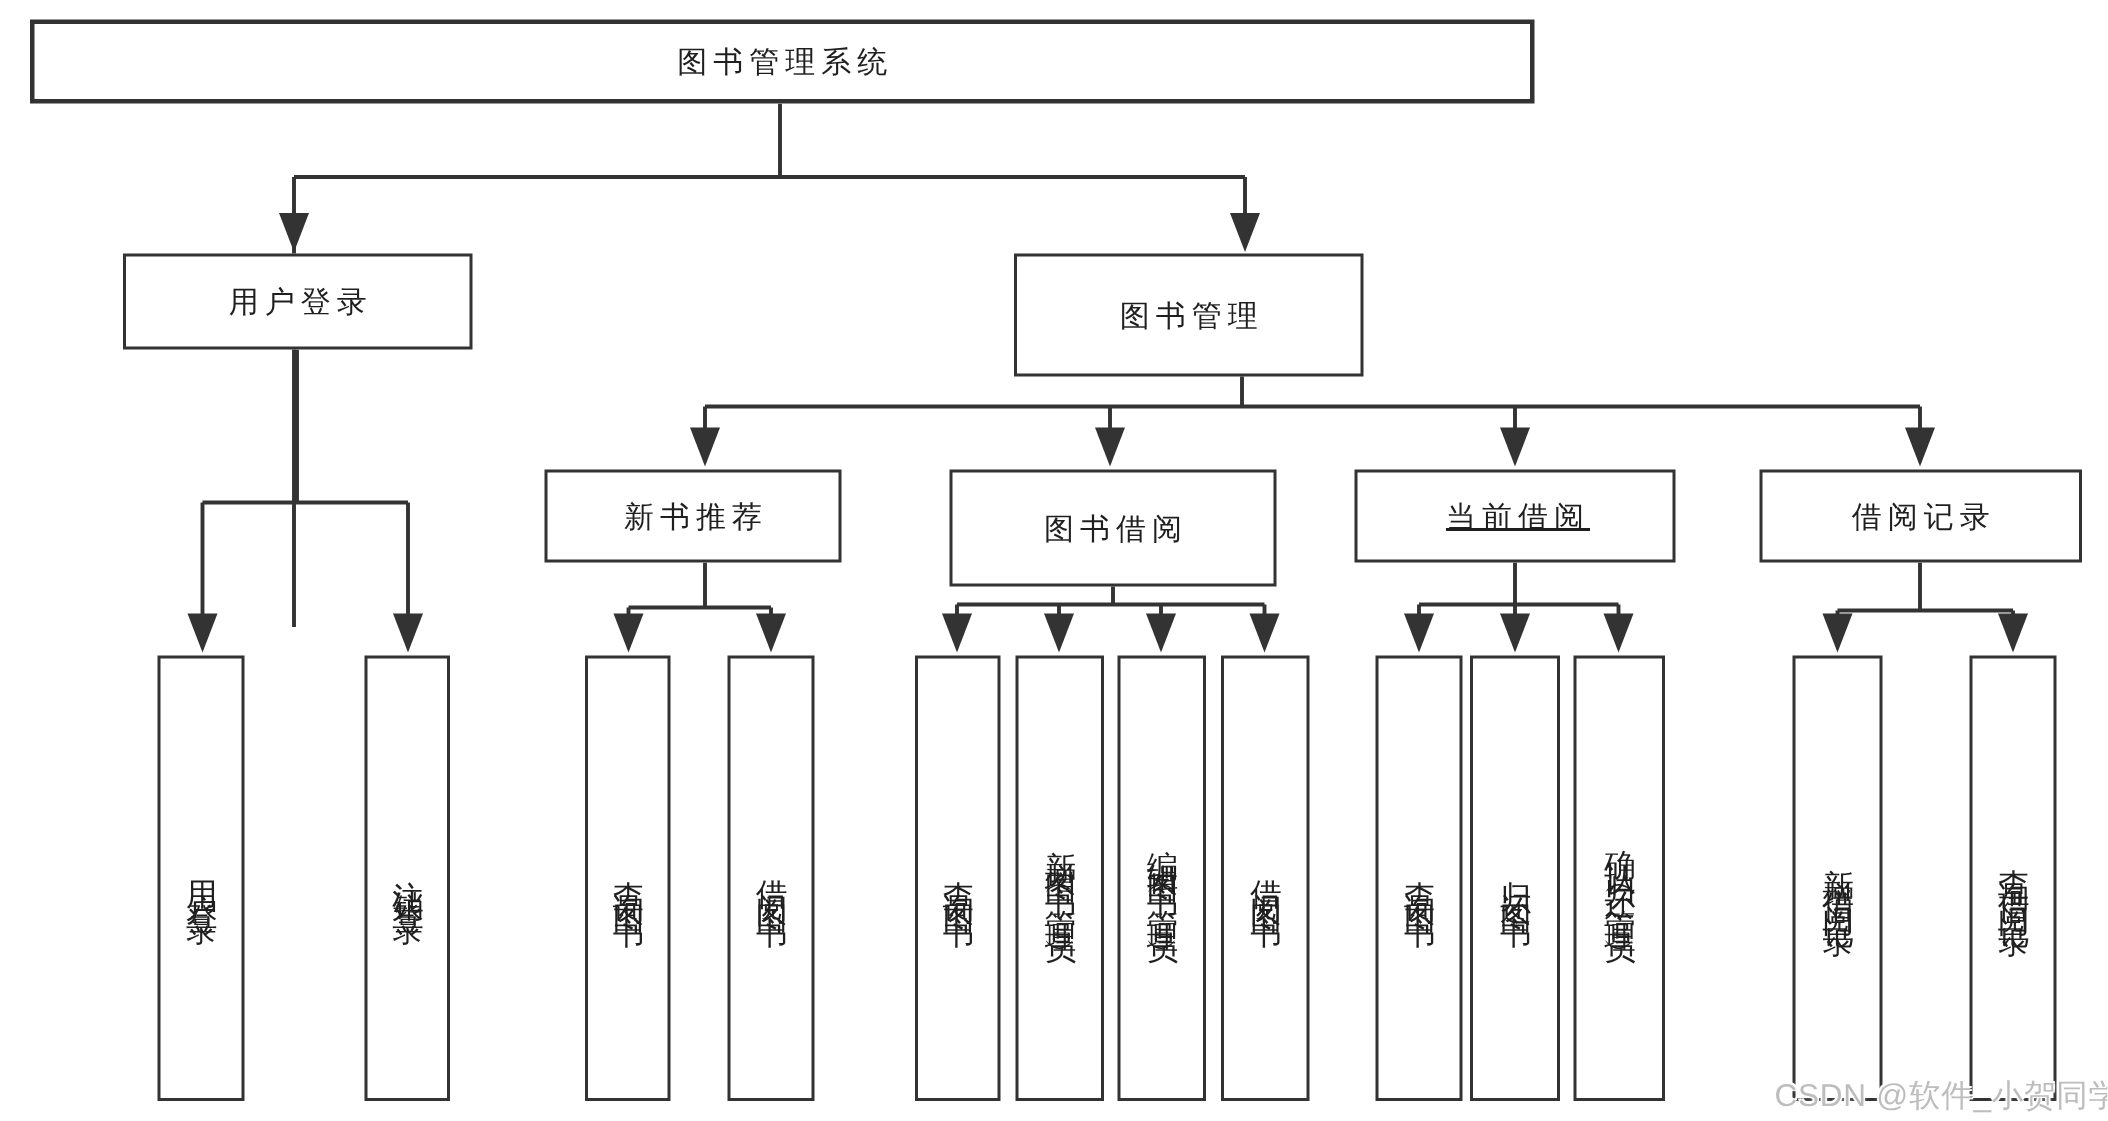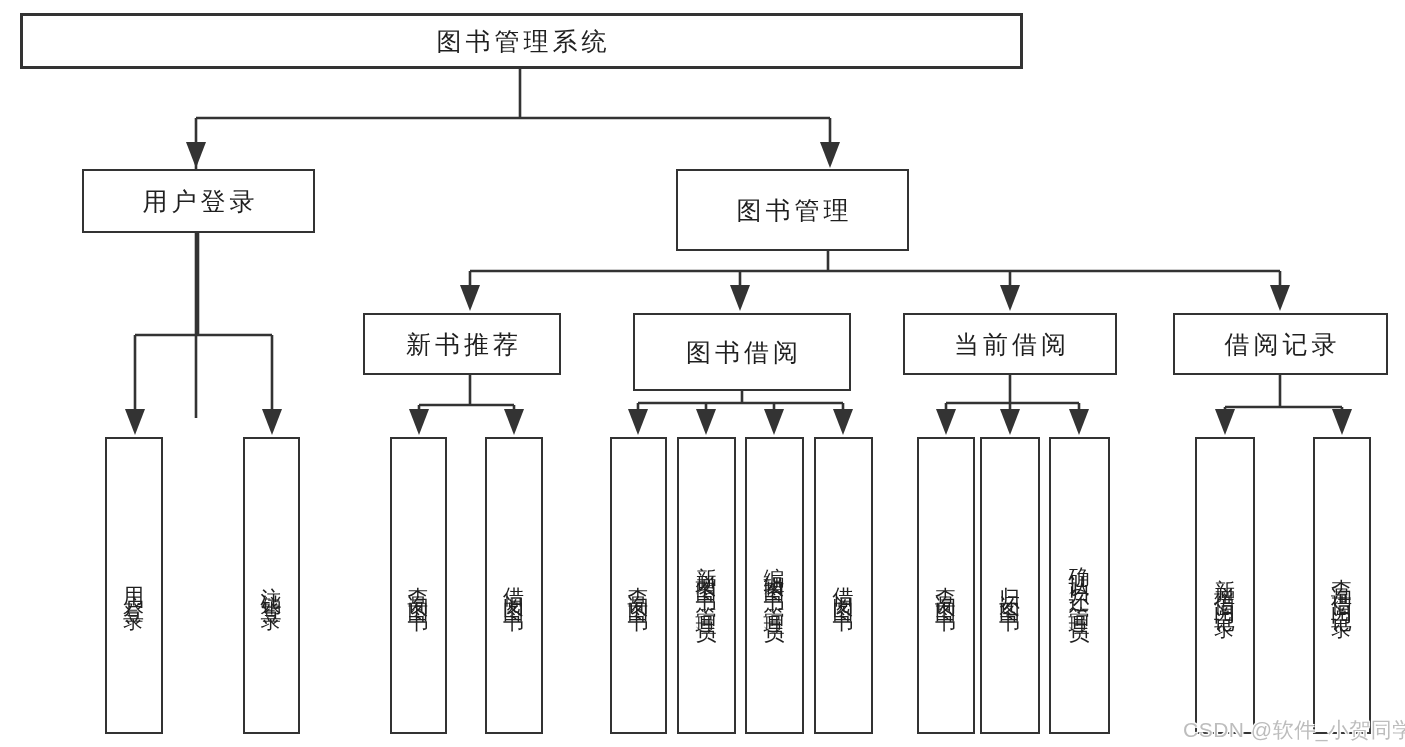--- a/index.html
+++ b/index.html
@@ -31,21 +31,21 @@
     border: 2.5px solid var(--line);
     background: var(--background);
     color: var(--text);
     display: flex;
     align-items: center;
     justify-content: center;
     text-align: center;
   }
   .node.root { border-width: 3px; }
   .node.h {
-    font-size: 25px;
+    font-size: 20px;
     letter-spacing: 4px;
     text-indent: 4px;
     white-space: nowrap;
   }
   .node.v {
     writing-mode: vertical-rl;
     text-orientation: mixed;
     font-size: 21px;
     letter-spacing: 8px;
     line-height: 1;
@@ -105,21 +105,21 @@
     <polygon points="1332,409 1352,409 1342,435"></polygon>
   </svg>
 
   <div class="node h root" style="left:20px; top:13px; width:1003px; height:56px;">图书管理系统</div>
 
   <div class="node h" style="left:82px; top:169px; width:233px; height:64px;">用户登录</div>
   <div class="node h" style="left:676px; top:169px; width:233px; height:82px;">图书管理</div>
 
   <div class="node h" style="left:363px; top:313px; width:198px; height:62px;">新书推荐</div>
   <div class="node h" style="left:633px; top:313px; width:218px; height:78px;">图书借阅</div>
-  <div class="node h" style="left:903px; top:313px; width:214px; height:62px;">当前借阅</div>
+  <div class="node h" style="left:903px; top:313px; width:214px; height:62px;text-decoration:underline;">当前借阅</div>
   <div class="node h" style="left:1173px; top:313px; width:215px; height:62px;">借阅记录</div>
 
   <div class="node v" style="left:105px; top:437px; width:58px; height:297px;">用户登录</div>
   <div class="node v" style="left:243px; top:437px; width:57px; height:297px;">注销登录</div>
 
   <div class="node v" style="left:390px; top:437px; width:57px; height:297px;">查询图书</div>
   <div class="node v" style="left:485px; top:437px; width:58px; height:297px;">借阅图书</div>
 
   <div class="node v" style="left:610px; top:437px; width:57px; height:297px;">查询图书</div>
   <div class="node v" style="left:677px; top:437px; width:59px; height:297px;">新增图书（管理员）</div>

